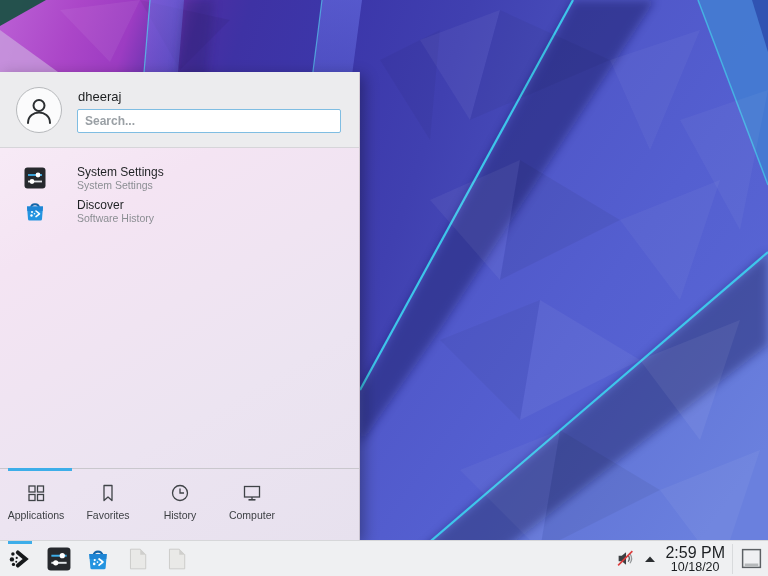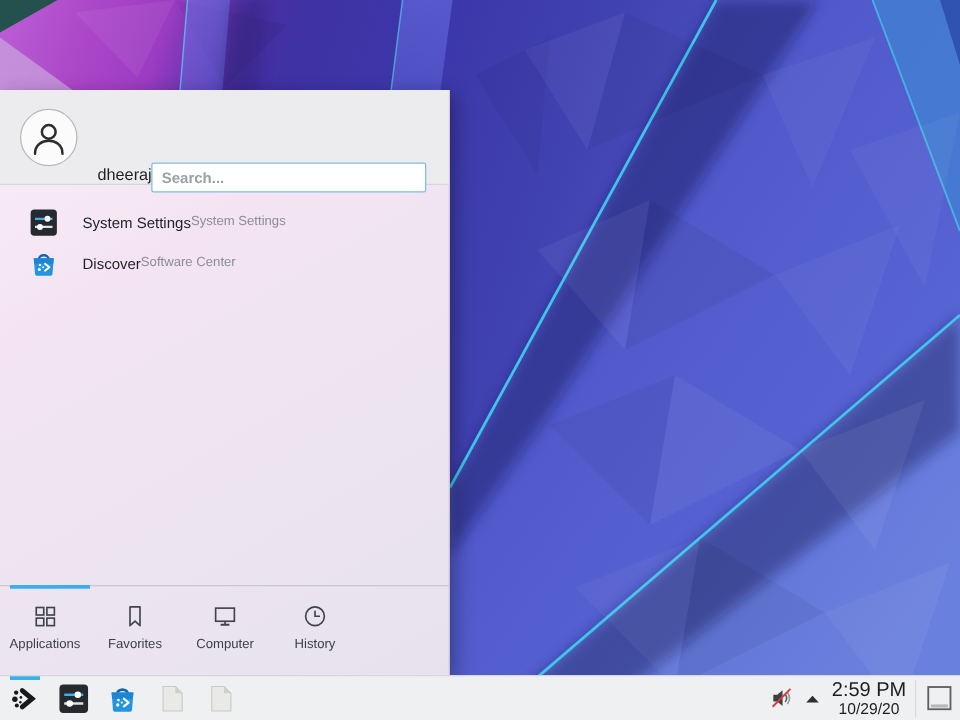--- a/index.html
+++ b/index.html
@@ -18,32 +18,32 @@
     box-shadow:4px 4px 14px rgba(0,0,0,.32);
   }
   .kickoff-header {
     height:76px; flex:none; background:#ececee; border-bottom:1px solid #d6d5d9;
     display:flex; padding:15px 18px 0 16px;
   }
   .avatar {
     width:46px; height:46px; border-radius:50%; background:#fbfbfc;
     border:1px solid #b7b9bc; flex:none; display:flex; align-items:center; justify-content:center;
   }
-  .header-right { flex:1; margin-left:15px; display:flex; flex-direction:row;margin-top:43px; }
+  .header-right { flex:1; margin-left:15px; display:flex; flex-direction:column; }
   .username { font-size:13px; color:#1d1f21; line-height:16px; margin:2px 0 4px 1px; }
   .search {
     width:100%; height:24px; background:#ffffff; border:1px solid #7fbde2; border-radius:2px;
     font-family:"Liberation Sans", sans-serif; font-size:12px; color:#3a3e42; padding:0 7px; outline:none;font-weight:bold;
   }
   .search::placeholder { color:#9aa0a5; }
 
   .kickoff-list { flex:1; padding-top:13px; overflow:hidden; }
   .app-item { height:33px; display:flex; align-items:center; padding-left:24px; cursor:default; }
   .app-icon { width:22px; height:22px; flex:none; }
-  .app-text { margin-left:20px; display:flex; }
+  .app-text { margin-left:31px; display:flex; flex-direction:column; }
   .app-title { font-size:12px; color:#1f2224; line-height:14px; }
   .app-sub { font-size:10.5px; color:#8b8e93; line-height:12px; }
 
   .kickoff-tabs {
     height:72px; flex:none; position:relative; border-top:1px solid #c9c7cd;
     display:flex; align-items:stretch;
   }
   .tab-active-line { position:absolute; left:8px; top:-1px; width:64px; height:3px; background:#3daee9; }
   .tab { width:72px; display:flex; flex-direction:column; align-items:center; padding-top:13px; cursor:default; }
   .tab-icon { width:22px; height:22px; }
@@ -190,21 +190,21 @@
             <path d="M3,6.5 H19 L18,19 Q18,20.5 16.5,20.5 H5.5 Q4,20.5 4,19 Z" fill="#2494e0"></path>
             <path d="M3,6.5 H19 L18.6,11 H3.4 Z" fill="#1e85d4"></path>
             <circle cx="8" cy="12" r="1" fill="#ffffff"></circle>
             <circle cx="7.5" cy="15.5" r="1.2" fill="#ffffff"></circle>
             <circle cx="10.5" cy="13.8" r="0.8" fill="#ffffff"></circle>
             <path d="M12,11 L15.5,13.8 L12,16.6" fill="none" stroke="#ffffff" stroke-width="1.6" stroke-linecap="round" stroke-linejoin="round"></path>
           </svg>
         </span>
         <span class="app-text">
           <span class="app-title">Discover</span>
-          <span class="app-sub">Software Center</span>
+          <span class="app-sub">Software History</span>
         </span>
       </div>
 
     </div>
 
     <div class="kickoff-tabs">
       <div class="tab-active-line"></div>
 
       <div class="tab">
         <svg class="tab-icon" viewBox="0 0 22 22">
@@ -218,33 +218,33 @@
 
       <div class="tab">
         <svg class="tab-icon" viewBox="0 0 22 22">
           <path d="M7,3.5 H15 V18.5 L11,14.9 L7,18.5 Z" fill="none" stroke="#3f4347" stroke-width="1.3" stroke-linejoin="round"></path>
         </svg>
         <span class="tab-label">Favorites</span>
       </div>
 
       <div class="tab">
         <svg class="tab-icon" viewBox="0 0 22 22">
+          <circle cx="11" cy="11" r="7.5" fill="none" stroke="#3f4347" stroke-width="1.3"></circle>
+          <path d="M11,6.5 V11 H15" fill="none" stroke="#3f4347" stroke-width="1.3"></path>
+        </svg>
+        <span class="tab-label">History</span>
+      </div>
+
+      <div class="tab">
+        <svg class="tab-icon" viewBox="0 0 22 22">
           <rect x="3.5" y="4.5" width="15" height="10.5" fill="none" stroke="#3f4347" stroke-width="1.3"></rect>
           <line x1="11" y1="15" x2="11" y2="17.5" stroke="#3f4347" stroke-width="1.3"></line>
           <line x1="7.5" y1="17.8" x2="14.5" y2="17.8" stroke="#3f4347" stroke-width="1.6"></line>
         </svg>
         <span class="tab-label">Computer</span>
-      </div>
-
-      <div class="tab">
-        <svg class="tab-icon" viewBox="0 0 22 22">
-          <circle cx="11" cy="11" r="7.5" fill="none" stroke="#3f4347" stroke-width="1.3"></circle>
-          <path d="M11,6.5 V11 H15" fill="none" stroke="#3f4347" stroke-width="1.3"></path>
-        </svg>
-        <span class="tab-label">History</span>
       </div>
 
     </div>
   </div>
 
   <div class="panel">
 
     <div class="task-btn">
       <span class="task-active-line"></span>
       <svg width="24" height="24" viewBox="0 0 22 22">
@@ -302,21 +302,21 @@
         <path d="M13.2,4.5 Q16.4,9 13.2,13.5" fill="none" stroke="#3c4043" stroke-width="1.2" opacity="0.5"></path>
         <line x1="2" y1="15.5" x2="15.5" y2="2" stroke="#dd3b3b" stroke-width="1.5"></line>
       </svg>
       <svg width="12" height="8" viewBox="0 0 12 8">
         <polygon points="1,7 6,1.5 11,7" fill="#2b2e31"></polygon>
       </svg>
     </div>
 
     <div class="clock">
       <div class="clock-time">2:59 PM</div>
-      <div class="clock-date">10/29/20</div>
+      <div class="clock-date">10/18/20</div>
     </div>
 
     <div class="panel-divider"></div>
 
     <div class="show-desktop">
       <svg width="21" height="23" viewBox="0 0 20 22">
         <rect x="1.5" y="2.5" width="17" height="17" fill="none" stroke="#5c6064" stroke-width="1.4"></rect>
         <rect x="3.5" y="15.8" width="13" height="2.4" fill="#b5b8ba"></rect>
       </svg>
     </div>

